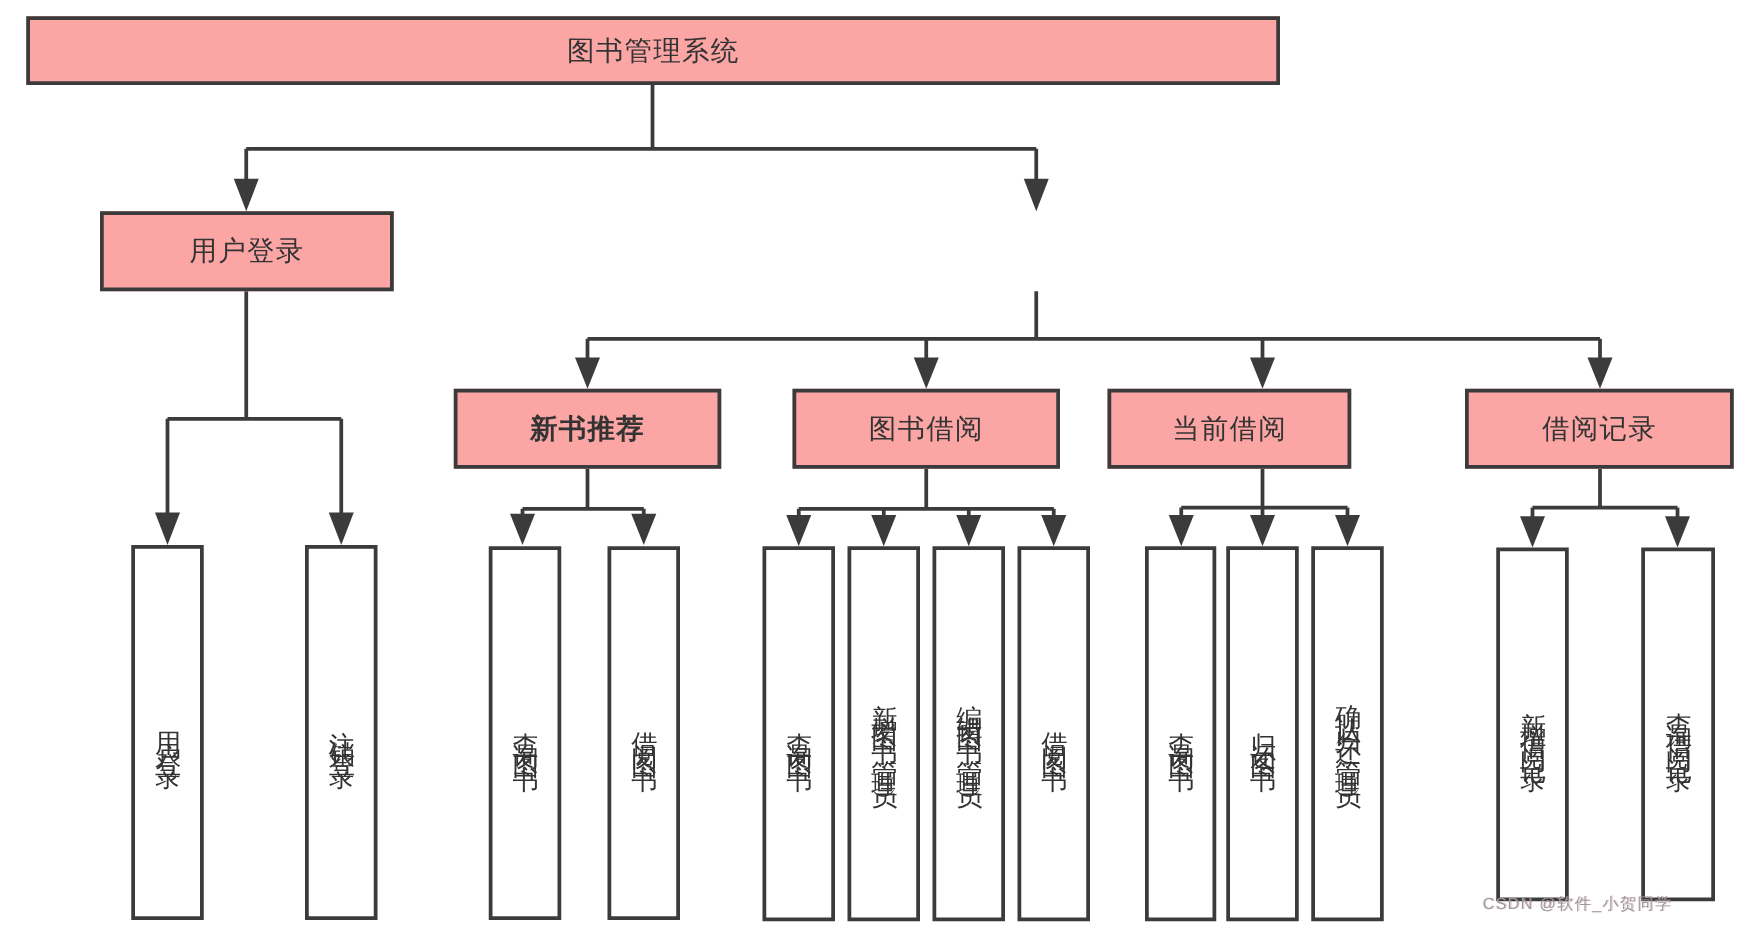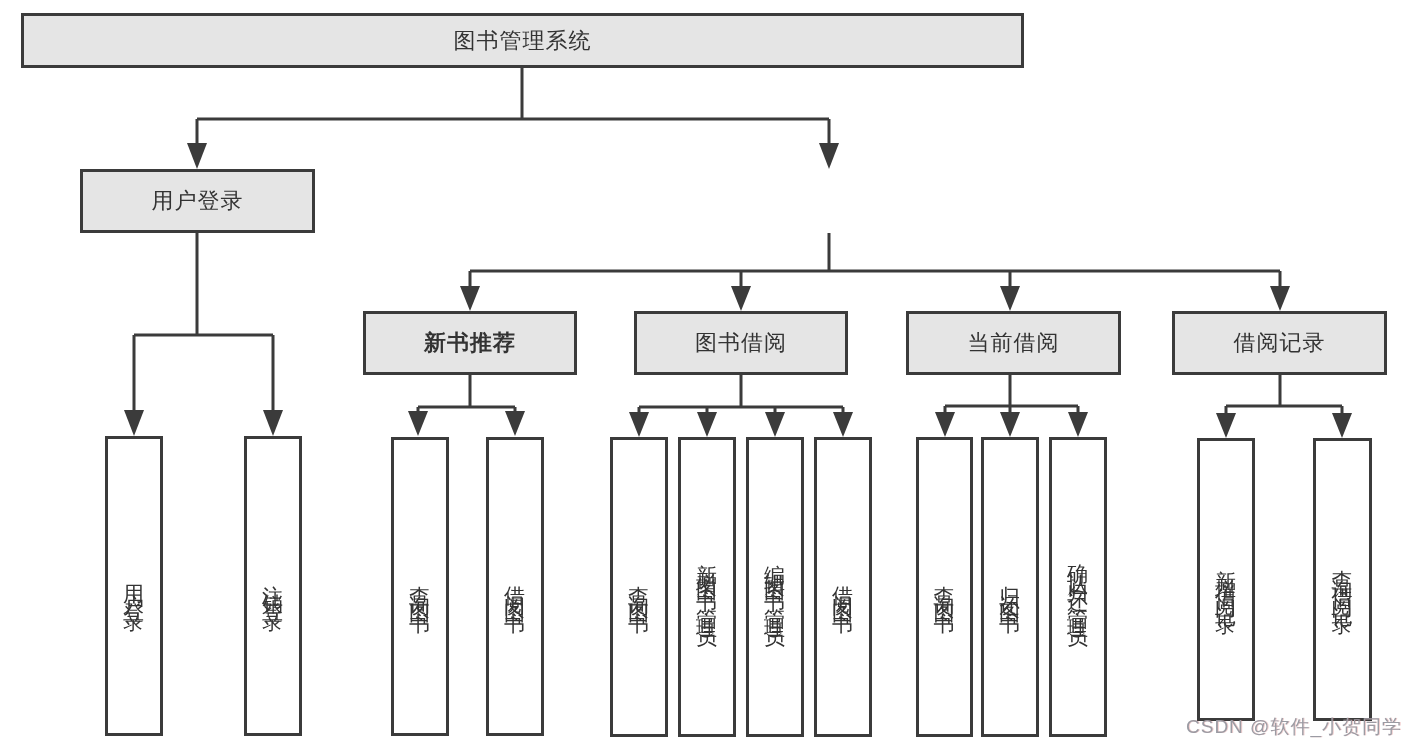--- a/index.html
+++ b/index.html
@@ -17,21 +17,21 @@
   }
   .connector-layer {
     position: absolute;
     left: 0; top: 0;
     width: 1405px;
     height: 747px;
   }
   .node {
     position: absolute;
     box-sizing: border-box;
-    background: #e5e5e5;
+    background: #fca5a5;
     border: 3px solid #3b3b3b;
     display: flex;
     align-items: center;
     justify-content: center;
     color: #333333;
     font-size: 22px;
     letter-spacing: 1px;
     white-space: nowrap;
   }
   .node.root { border-width: 3px; }
@@ -50,21 +50,21 @@
     text-orientation: mixed;
     font-size: 21px;
     letter-spacing: 9px;
     line-height: 1;
     color: #333333;
   }
   .watermark {
     position: absolute;
     left: 1186px;
     top: 714px;
-    font-size: 19px;
+    font-size: 13px;
     color: #9b9ba3;
     letter-spacing: 1px;
     white-space: nowrap;
     z-index: 10;
     text-shadow: 1px 0 0 rgba(214, 120, 120, 0.35);
   }
 </style>
 </head>
 <body>
 
@@ -117,21 +117,21 @@
   <div class="node" style="left:80px; top:169px; width:235px; height:64px;">
     <span>用户登录</span>
   </div>
 
   <div class="node" style="left:363px; top:311px; width:214px; height:64px;font-weight:bold;">
     <span>新书推荐</span>
   </div>
   <div class="node" style="left:634px; top:311px; width:214px; height:64px;">
     <span>图书借阅</span>
   </div>
-  <div class="node" style="left:906px; top:311px; width:215px; height:64px;">
+  <div class="node" style="left:886px; top:311px; width:195px; height:64px;">
     <span>当前借阅</span>
   </div>
   <div class="node" style="left:1172px; top:311px; width:215px; height:64px;">
     <span>借阅记录</span>
   </div>
 
   <div class="leaf" style="left:105px; top:436px; width:58px; height:300px;">
     <span class="vtext">用户登录</span>
   </div>
   <div class="leaf" style="left:244px; top:436px; width:58px; height:300px;">

